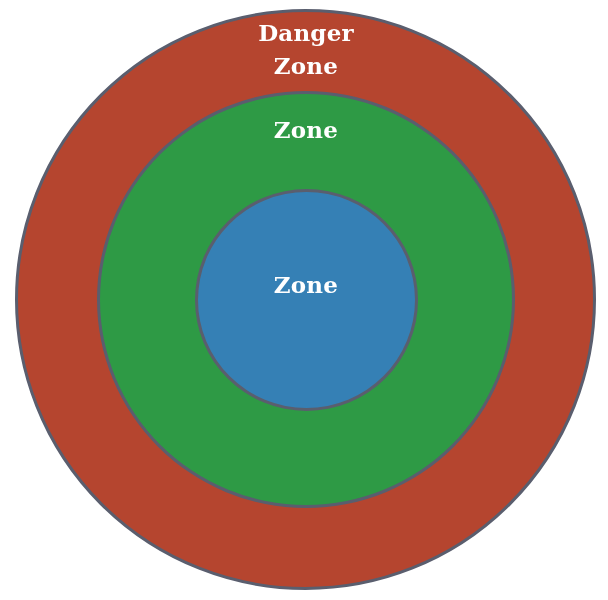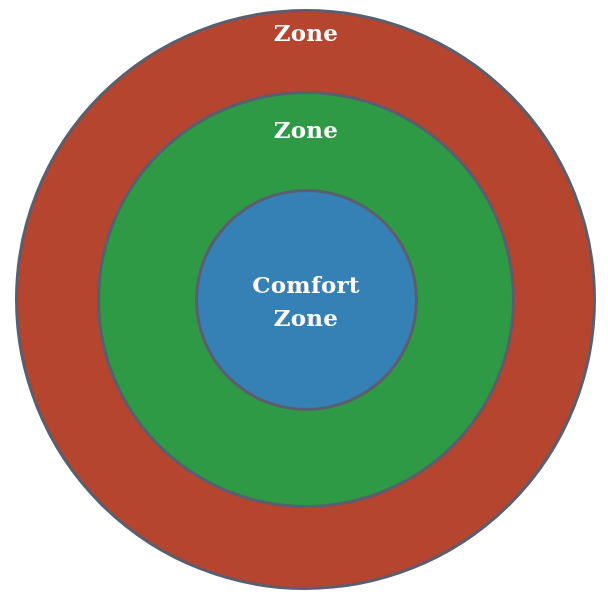--- a/index.html
+++ b/index.html
@@ -24,23 +24,23 @@
     .label span { display: block; }
   </style>
 </head>
 <body>
 
 <div class="ring" style="left:15px; top:9px; width:581px; height:581px; background:#b5452f;"></div>
 <div class="ring" style="left:97px; top:91px; width:418px; height:417px; background:#2e9a45;"></div>
 <div class="ring" style="left:195px; top:189px; width:223px; height:222px; background:#3580b5;"></div>
 
 <div class="label" style="left:206px; top:16px;">
+  <span>Danger</span>
   <span>Zone</span>
 </div>
 
 <div class="label" style="left:206px; top:113px;">
   <span>Zone</span>
 </div>
 
 <div class="label" style="left:206px; top:268px;">
-  <span>Comfort</span>
   <span>Zone</span>
 </div>
 
 </body></html>

